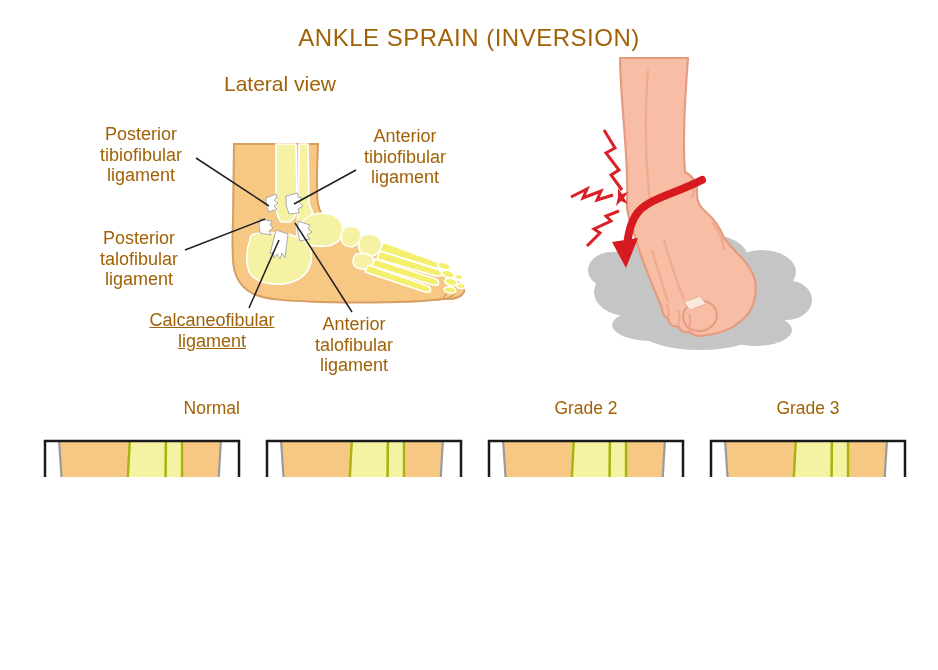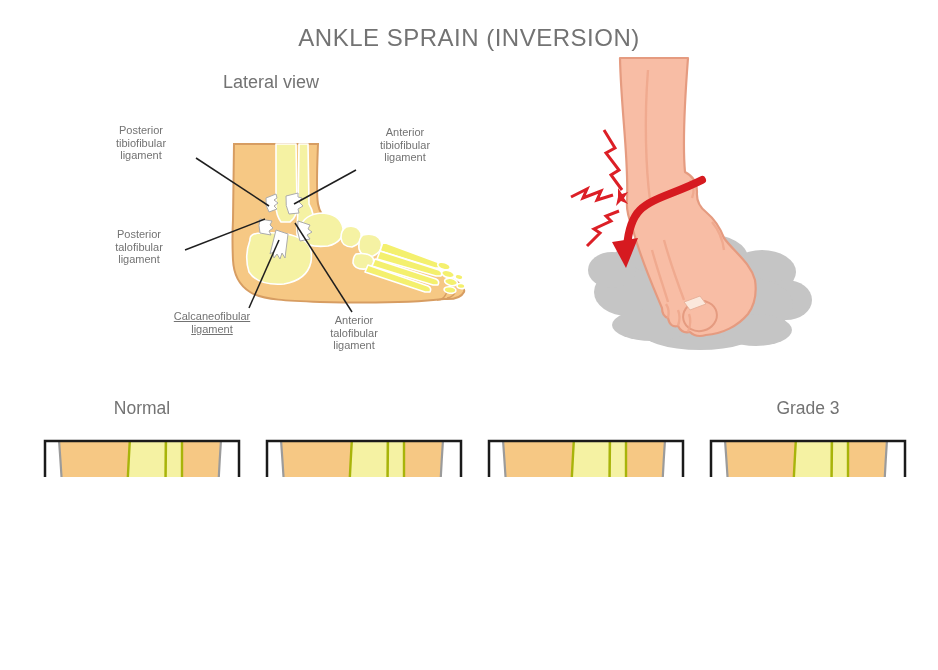--- a/index.html
+++ b/index.html
@@ -1,29 +1,29 @@
 <!DOCTYPE html>
 <html><head>
 <meta charset="utf-8">
 <style>
   html,body{margin:0;padding:0;background:#fff;}
   .canvas{position:relative;width:938px;height:477px;background:#ffffff;overflow:hidden;
-          font-family:"Liberation Sans",sans-serif;color:#737373;}
+          font-family:"Liberation Sans",sans-serif;color:#a16207;}
   .gfx{position:absolute;inset:0;}
   .txt{position:absolute;white-space:pre-line;text-align:center;line-height:1.14;}
   .title{top:24px;left:0;width:938px;font-size:24px;letter-spacing:.5px;}
-  .lat-heading{top:72px;left:196px;width:150px;font-size:18px;}
-  .lig{font-size:11px;}
+  .lat-heading{top:72px;left:205px;width:150px;font-size:21px;}
+  .lig{font-size:18px;}
   .lig-post-tibfib{top:124px;left:71px;width:140px;}
   .lig-ant-tibfib{top:126px;left:335px;width:140px;}
   .lig-post-talofib{top:228px;left:69px;width:140px;}
   .lig-calcfib{top:310px;left:127px;width:170px;text-decoration:underline;}
   .lig-ant-talofib{top:314px;left:284px;width:140px;}
   .grade{top:399px;width:196px;font-size:17.5px;}
-  .g0{left:44px;}.g1{left:266px;}.g2{left:488px;}.g3{left:710px;text-align:center;}
+  .g0{left:44px;text-align:right;}.g1{left:266px;}.g2{left:488px;}.g3{left:710px;text-align:center;}
 </style>
 </head>
 <body>
 
 <div class="canvas">
 
 <svg class="gfx" width="938" height="670" viewBox="0 0 938 670" xmlns="http://www.w3.org/2000/svg">
   <defs>
     <clipPath id="panelClip">
           <rect x="0" y="0" width="196" height="196"></rect>
@@ -197,15 +197,16 @@
 <div class="txt lig lig-post-talofib">Posterior
 talofibular
 ligament</div>
 <div class="txt lig lig-calcfib">Calcaneofibular
 ligament</div>
 <div class="txt lig lig-ant-talofib">Anterior
 talofibular
 ligament</div>
 
 <div class="txt grade g0">Normal</div>
+<div class="txt grade g2">Grade 2</div>
 <div class="txt grade g3">Grade 3</div>
 
 </div>
 
 </body></html>

